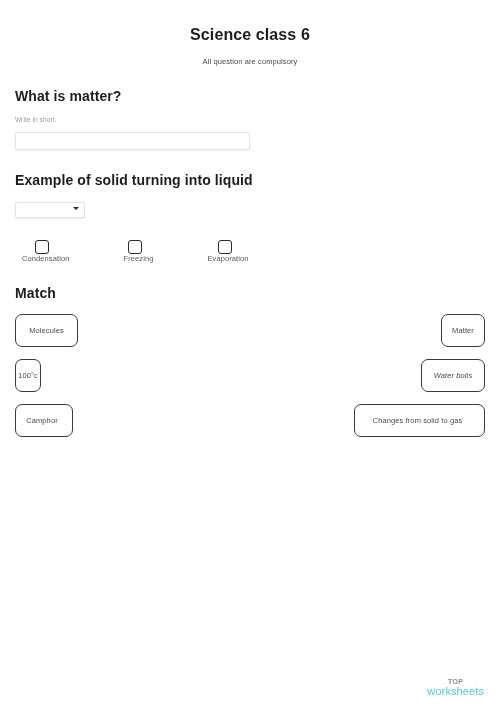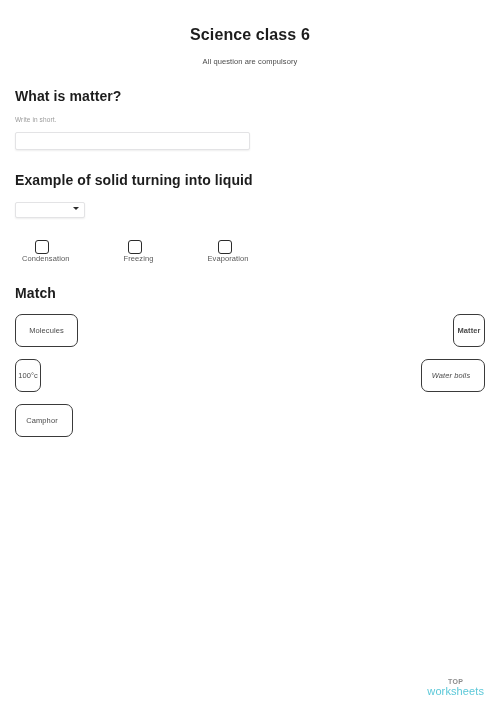--- a/index.html
+++ b/index.html
@@ -172,21 +172,21 @@
     height: 33px;
     padding: 0 12px;
   }
   .match-col-left .match-box { margin-bottom: 12px; }
   .match-col-right .match-box { margin-bottom: 12px; margin-left: auto; }
   .match-box:last-child { margin-bottom: 0; padding-left: 8px; }
 
   .mb-molecules   { width: 63px; }
   .mb-temp        { width: 26px; }
   .mb-camphor     { width: 58px; }
-  .mb-matter      { width: 32px; font-weight: bold; }
+  .mb-matter      { width: 44px; }
   .mb-waterboils  { width: 64px; font-style: italic; }
   .mb-solidtogas  { width: 131px; }
 
   
   .footer-logo {
     position: absolute;
     right: 16px;
     bottom: 10px;
     text-align: center;
     line-height: 1;
@@ -249,20 +249,21 @@
     <p class="q-title">Match</p>
     <div class="match-area">
       <div class="match-col match-col-left">
         <div class="match-box mb-molecules">Molecules</div>
         <div class="match-box mb-temp">100°c</div>
         <div class="match-box mb-camphor">Camphor</div>
       </div>
       <div class="match-col match-col-right">
         <div class="match-box mb-matter">Matter</div>
         <div class="match-box mb-waterboils">Water boils</div>
+        <div class="match-box mb-solidtogas">Changes from solid to gas</div>
       </div>
     </div>
   </div>
 
   <div class="footer-logo">
     <div class="logo-top">TOP</div>
     <div class="logo-worksheets">worksheets</div>
   </div>
 
 </div>

